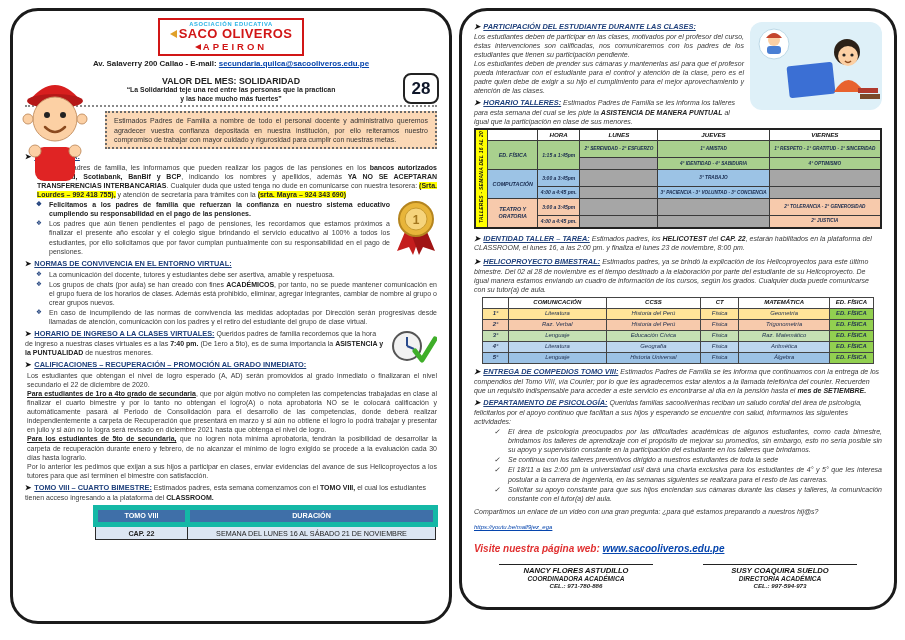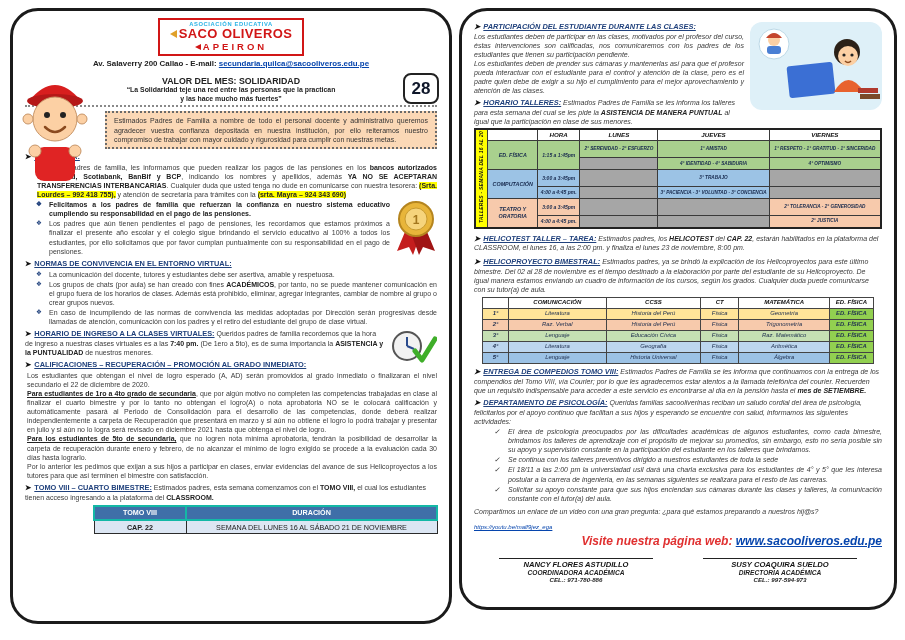--- a/index.html
+++ b/index.html
@@ -41,21 +41,21 @@
   .diamond::before { content:"\2756"; position:absolute; left:11px; top:0; font-size:6.5px; color:#20417c; }
   .check-li { position:relative; padding-left:34px; text-align:justify; margin-top:1px; }
   .check-li::before { content:"\2713"; position:absolute; left:20px; top:0; font-size:7px; color:#333; }
   .medal { float:right; margin:0 0 2px 5px; }
   .clockimg { float:right; margin:0 0 2px 5px; }
   .float-illus { float:right; margin:0 0 3px 6px; }
 
   
   table { border-collapse:collapse; }
   .tomo-table { width:345px; margin:3px 0 0 68px; }
-  .tomo-table th { background:#3f6fa8; color:#fff; font-size:7.2px; font-weight:bold; border:2px solid #14b8a6; padding:1.5px 2px; }
+  .tomo-table th { background:#3f6fa8; color:#fff; font-size:7.2px; font-weight:bold; border:5px solid #14b8a6; padding:1.5px 2px; }
   .tomo-table td { background:#dce6f3; color:#222; font-size:7.2px; text-align:center; border:1px solid #2b2b2b; padding:1.5px 2px; }
   .tomo-table td:first-child { font-weight:bold; width:92px; }
 
   
   .tall-table { width:100%; margin-top:2px; border:2px solid #222; }
   .tall-table td, .tall-table th { border:1px solid #3a3a3a; padding:1px 2px; }
   .tall-table th { background:#fff; font-size:6.2px; font-weight:bold; color:#111; height:11px; }
   .vlabel { width:13px; background:#ffff00; text-align:center; vertical-align:middle; }
   .vlabel span { writing-mode:vertical-rl; transform:rotate(180deg); font-size:4.9px; font-weight:bold; color:#111; letter-spacing:.3px; white-space:nowrap; display:inline-block; }
   .rowlab { width:50px; font-size:5.4px; font-weight:bold; text-align:center; vertical-align:middle; color:#17294d; }
@@ -70,21 +70,21 @@
   .helico-table td { font-size:5.9px; text-align:center; color:#203050; border:1px solid #444; padding:1px 2px; height:11px; }
   .helico-table td:first-child { font-weight:bold; width:26px; }
   .helico-table td.ef { background:#92d050; font-weight:bold; width:44px; }
   .hr0 td { background:#ffe599; } .hr1 td { background:#f7caac; } .hr2 td { background:#c5e0b3; } .hr3 td { background:#bdd6ee; } .hr4 td { background:#9cc2e5; }
   .hr0 td.ef,.hr1 td.ef,.hr2 td.ef,.hr3 td.ef,.hr4 td.ef { background:#92d050; }
 
   
   .share { margin-top:5px; font-size:7px; text-align:justify; }
   .yt-link { font-size:6px; }
   .blessing { margin-top:6px; text-align:center; font-size:7.6px; font-weight:bold; color:#111; }
-  .visit { text-align:right; font-size:12px; font-weight:bold; margin-top:1px; }
+  .visit { text-align:left; font-size:10px; font-weight:bold; margin-top:10px; }
   .visit .red { color:#e03030; }
   .signatures { display:flex; justify-content:space-around; margin-top:10px; }
   .sig { width:46%; text-align:center; }
   .sig-line { border-top:1.5px solid #222; width:82%; margin:0 auto 1px; }
   .sig-name { font-size:7.6px; font-weight:bold; color:#111; }
   .sig-role { font-size:6.6px; font-weight:bold; color:#222; }
   .sig-cel { font-size:6.2px; font-weight:bold; color:#222; }
 </style>
 </head>
 <body>
@@ -272,21 +272,21 @@
         <td class="cell bg-gray"></td>
         <td class="cell bg-gray"></td>
         <td class="cell bg-peach">2° JUSTICIA</td>
       </tr>
     </tbody>
       </table>
   </div>
 
   
   <div class="sec" style="margin-top:5px;">
-    <span class="arrow">➤</span><span class="h">HELICOTEST TALLER – TAREA:</span><span> Estimados padres, los </span><span class="b">HELICOTEST</span><span> del </span><span class="b">CAP. 22</span><span>,  estarán habilitados en la plataforma del CLASSROOM, el lunes 16, a las 2:00 pm. y finaliza el lunes 23 de noviembre, 8:00 pm.</span>
+    <span class="arrow">➤</span><span class="h">IDENTIDAD TALLER – TAREA:</span><span> Estimados padres, los </span><span class="b">HELICOTEST</span><span> del </span><span class="b">CAP. 22</span><span>,  estarán habilitados en la plataforma del CLASSROOM, el lunes 16, a las 2:00 pm. y finaliza el lunes 23 de noviembre, 8:00 pm.</span>
   </div>
 
   
   <div class="sec" style="margin-top:5px;">
     <span class="arrow">➤</span><span class="h">HELICOPROYECTO BIMESTRAL:</span><span> Estimados padres, ya se brindó la explicación de los Helicoproyectos para este último bimestre. Del 02 al 28 de noviembre es el tiempo destinado a la elaboración por parte del estudiante de su Helicoproyecto. De igual manera estamos enviando un cuadro de información de los cursos, según los grados. Cualquier duda puede comunicarse con su tutor(a) de aula.</span>
     <table class="helico-table">
       <tbody>
           <tr>
         <th></th>
         <th>COMUNICACIÓN</th>

